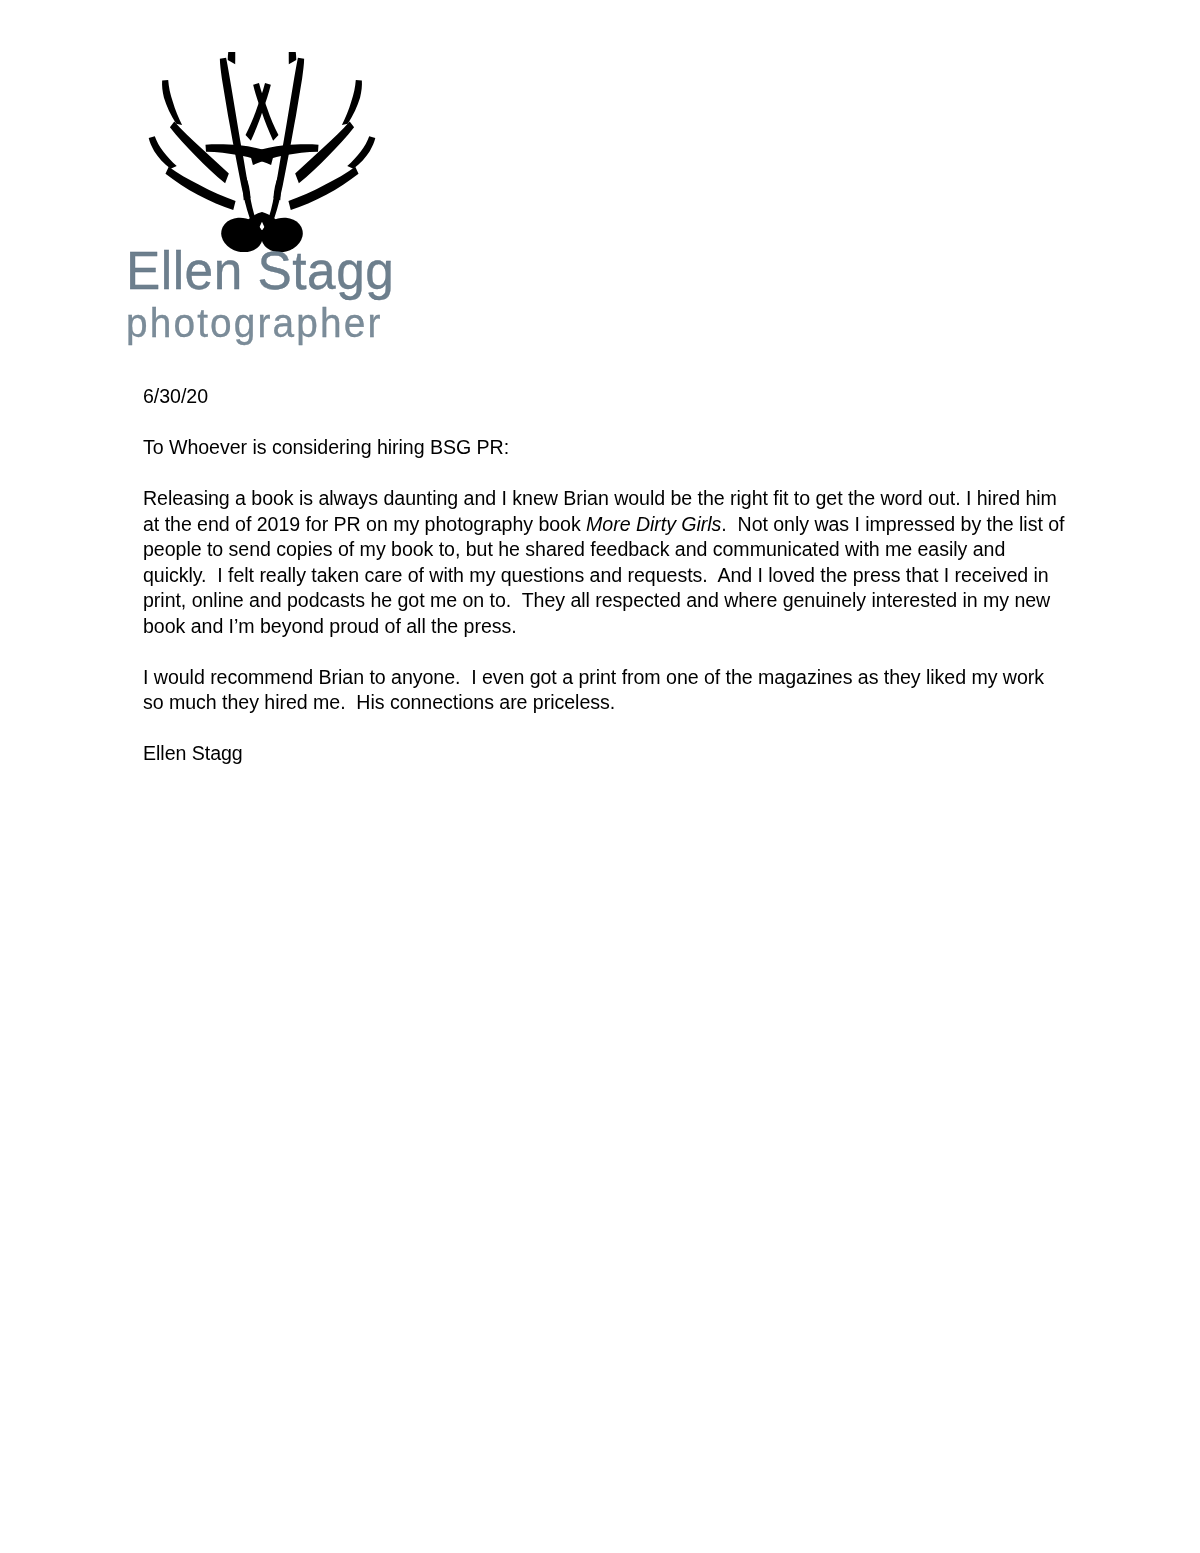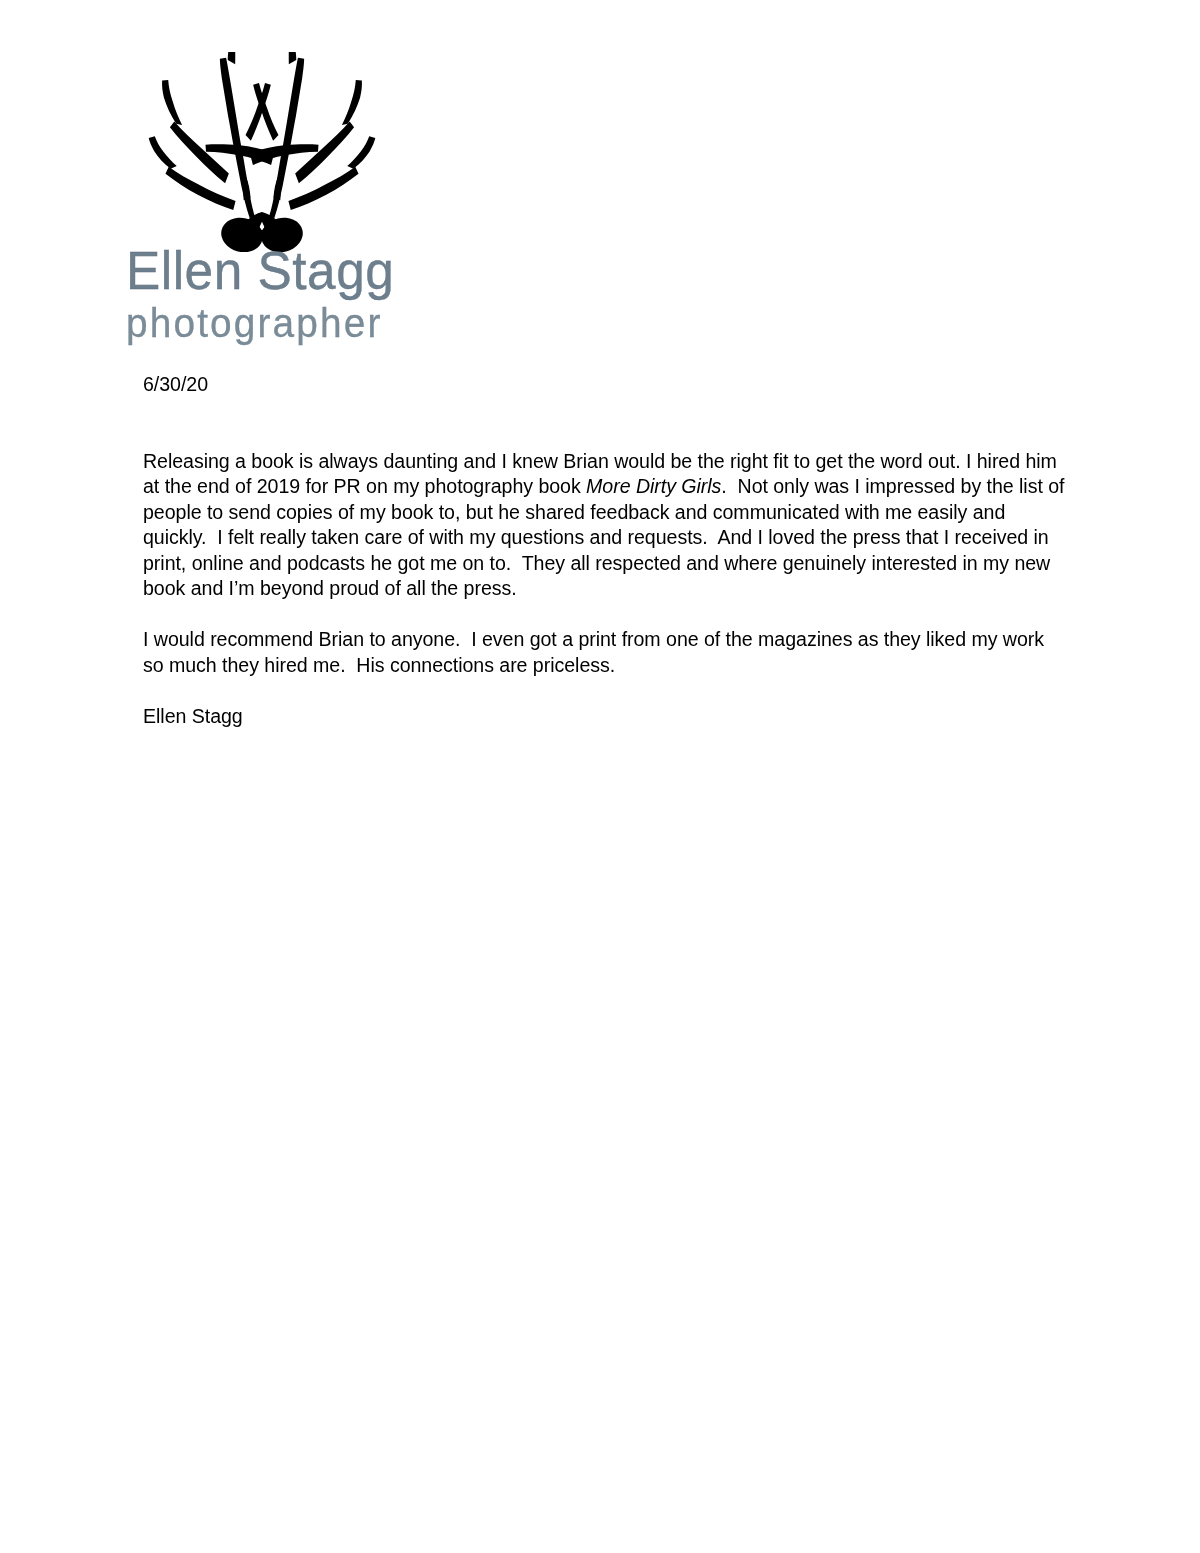--- a/index.html
+++ b/index.html
@@ -75,21 +75,21 @@
     margin-top: 6px;
     white-space: nowrap;
     transform: scaleX(0.97);
     transform-origin: left top;
   }
 
   
   .letter-body {
     position: absolute;
     left: 143px;
-    top: 372px;
+    top: 384px;
     width: 925px;
   }
 
   .letter-line,
   .letter-para {
     font-family: "Liberation Sans", sans-serif;
     font-size: 19.6px;
     line-height: 25.5px;
     color: #000000;
     letter-spacing: -0.05px;
@@ -230,20 +230,21 @@
       <div class="wordmark-role">photographer</div>
     </div>
   </div>
 
   <div class="letter-body">
 
     <div class="letter-line">6/30/20</div>
 
     <div class="block-gap-date"></div>
 
+    <div class="letter-line">To Whoever is considering hiring BSG PR:</div>
 
     <div class="block-gap-standard"></div>
 
     <div class="letter-para"><span>Releasing a book is always daunting and I knew Brian would be the right fit to get the word out. I hired him at the end of 2019 for PR on my photography book </span><span class="italic-title">More Dirty Girls</span><span>.  Not only was I impressed by the list of people to send copies of my book to, but he shared feedback and communicated with me easily and quickly.  I felt really taken care of with my questions and requests.  And I loved the press that I received in print, online and podcasts he got me on to.  They all respected and where genuinely interested in my new book and I’m beyond proud of all the press.</span></div>
 
     <div class="block-gap-standard"></div>
 
     <div class="letter-para">I would recommend Brian to anyone.  I even got a print from one of the magazines as they liked my work so much they hired me.  His connections are priceless.</div>
 
     <div class="block-gap-standard"></div>

